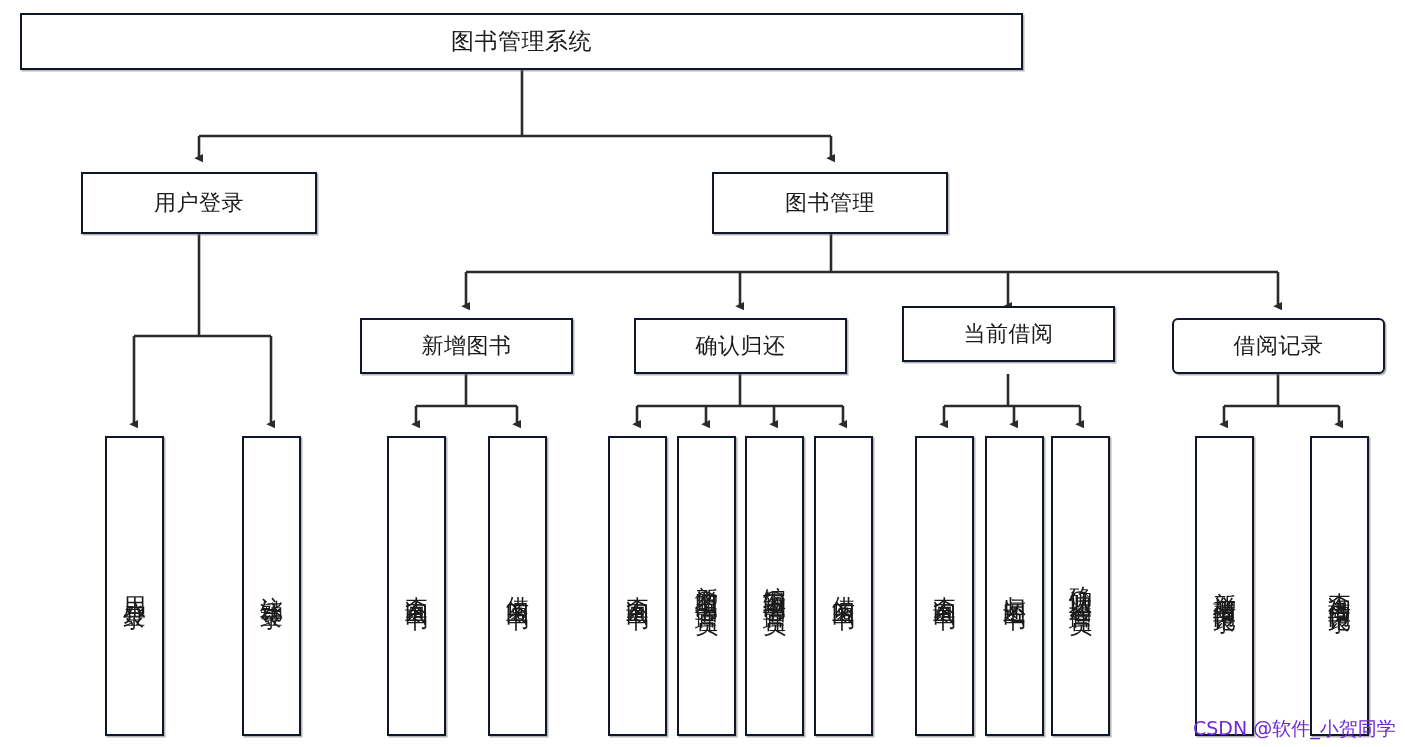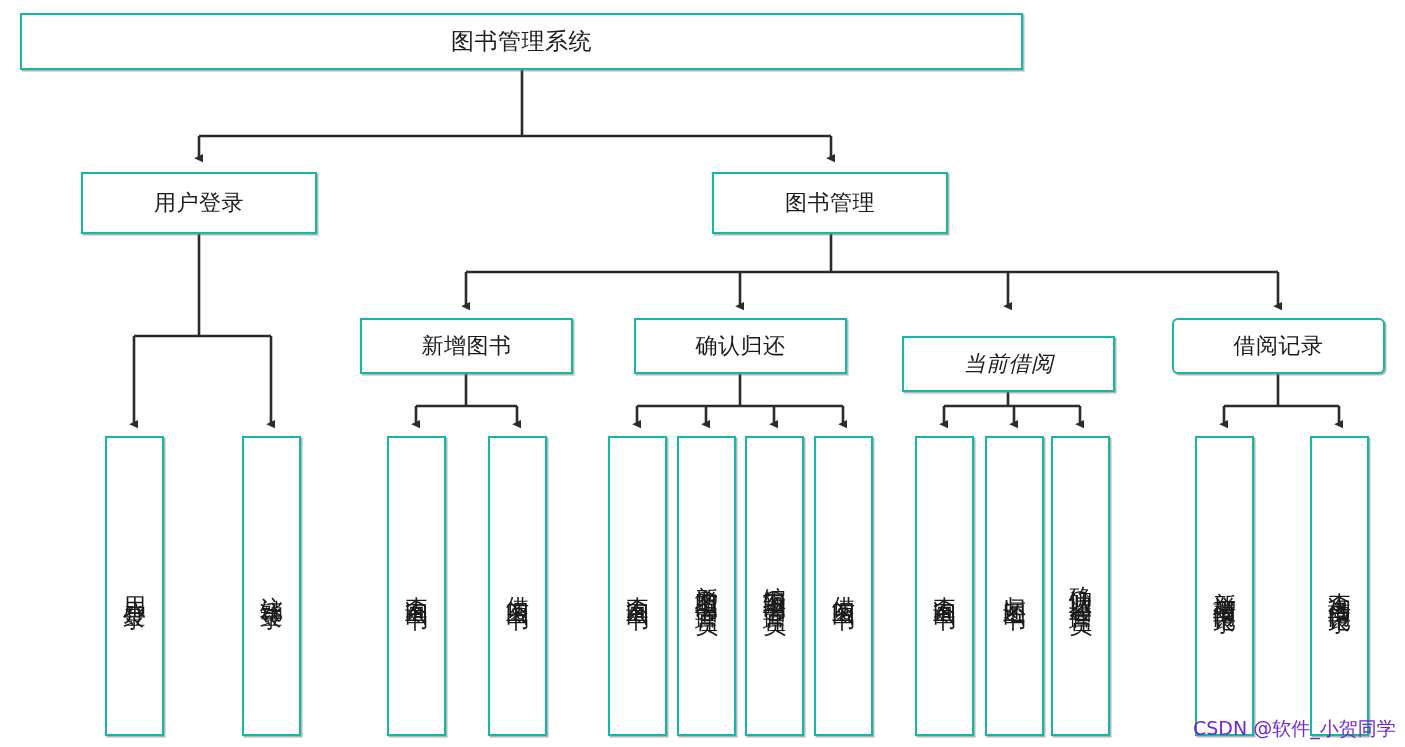--- a/index.html
+++ b/index.html
@@ -23,21 +23,21 @@
     left: 0;
     top: 0;
     width: 1405px;
     height: 747px;
     pointer-events: none;
   }
   .node {
     position: absolute;
     box-sizing: border-box;
     background: #ffffff;
-    border: 2px solid #14b8a6;
+    border: 2px solid #0f172a;
     box-shadow: 1.5px 1.5px 0 0 rgba(120,120,120,0.55);
     display: flex;
     align-items: center;
     justify-content: center;
   }
   .node .label {
     color: #1a1a1a;
     line-height: 1.08;
     text-align: center;
     letter-spacing: 0.5px;
@@ -135,21 +135,21 @@
   <div class="node horiz" style="left:712px; top:172px; width:236px; height:62px;">
     <span class="label">图书管理</span>
   </div>
 
   <div class="node horiz" style="left:360px; top:318px; width:213px; height:56px;">
     <span class="label">新增图书</span>
   </div>
   <div class="node horiz" style="left:634px; top:318px; width:213px; height:56px;">
     <span class="label">确认归还</span>
   </div>
-  <div class="node horiz" style="left:902px; top:336px; width:213px; height:56px;font-style:italic;">
+  <div class="node horiz" style="left:902px; top:306px; width:213px; height:56px;">
     <span class="label">当前借阅</span>
   </div>
   <div class="node horiz" style="left:1172px; top:318px; width:213px; height:56px;border-radius:6px;">
     <span class="label">借阅记录</span>
   </div>
 
   <div class="node vert" style="left:105px; top:436px; width:59px; height:300px;">
     <span class="label">用户登录</span>
   </div>
   <div class="node vert" style="left:242px; top:436px; width:59px; height:300px;">

